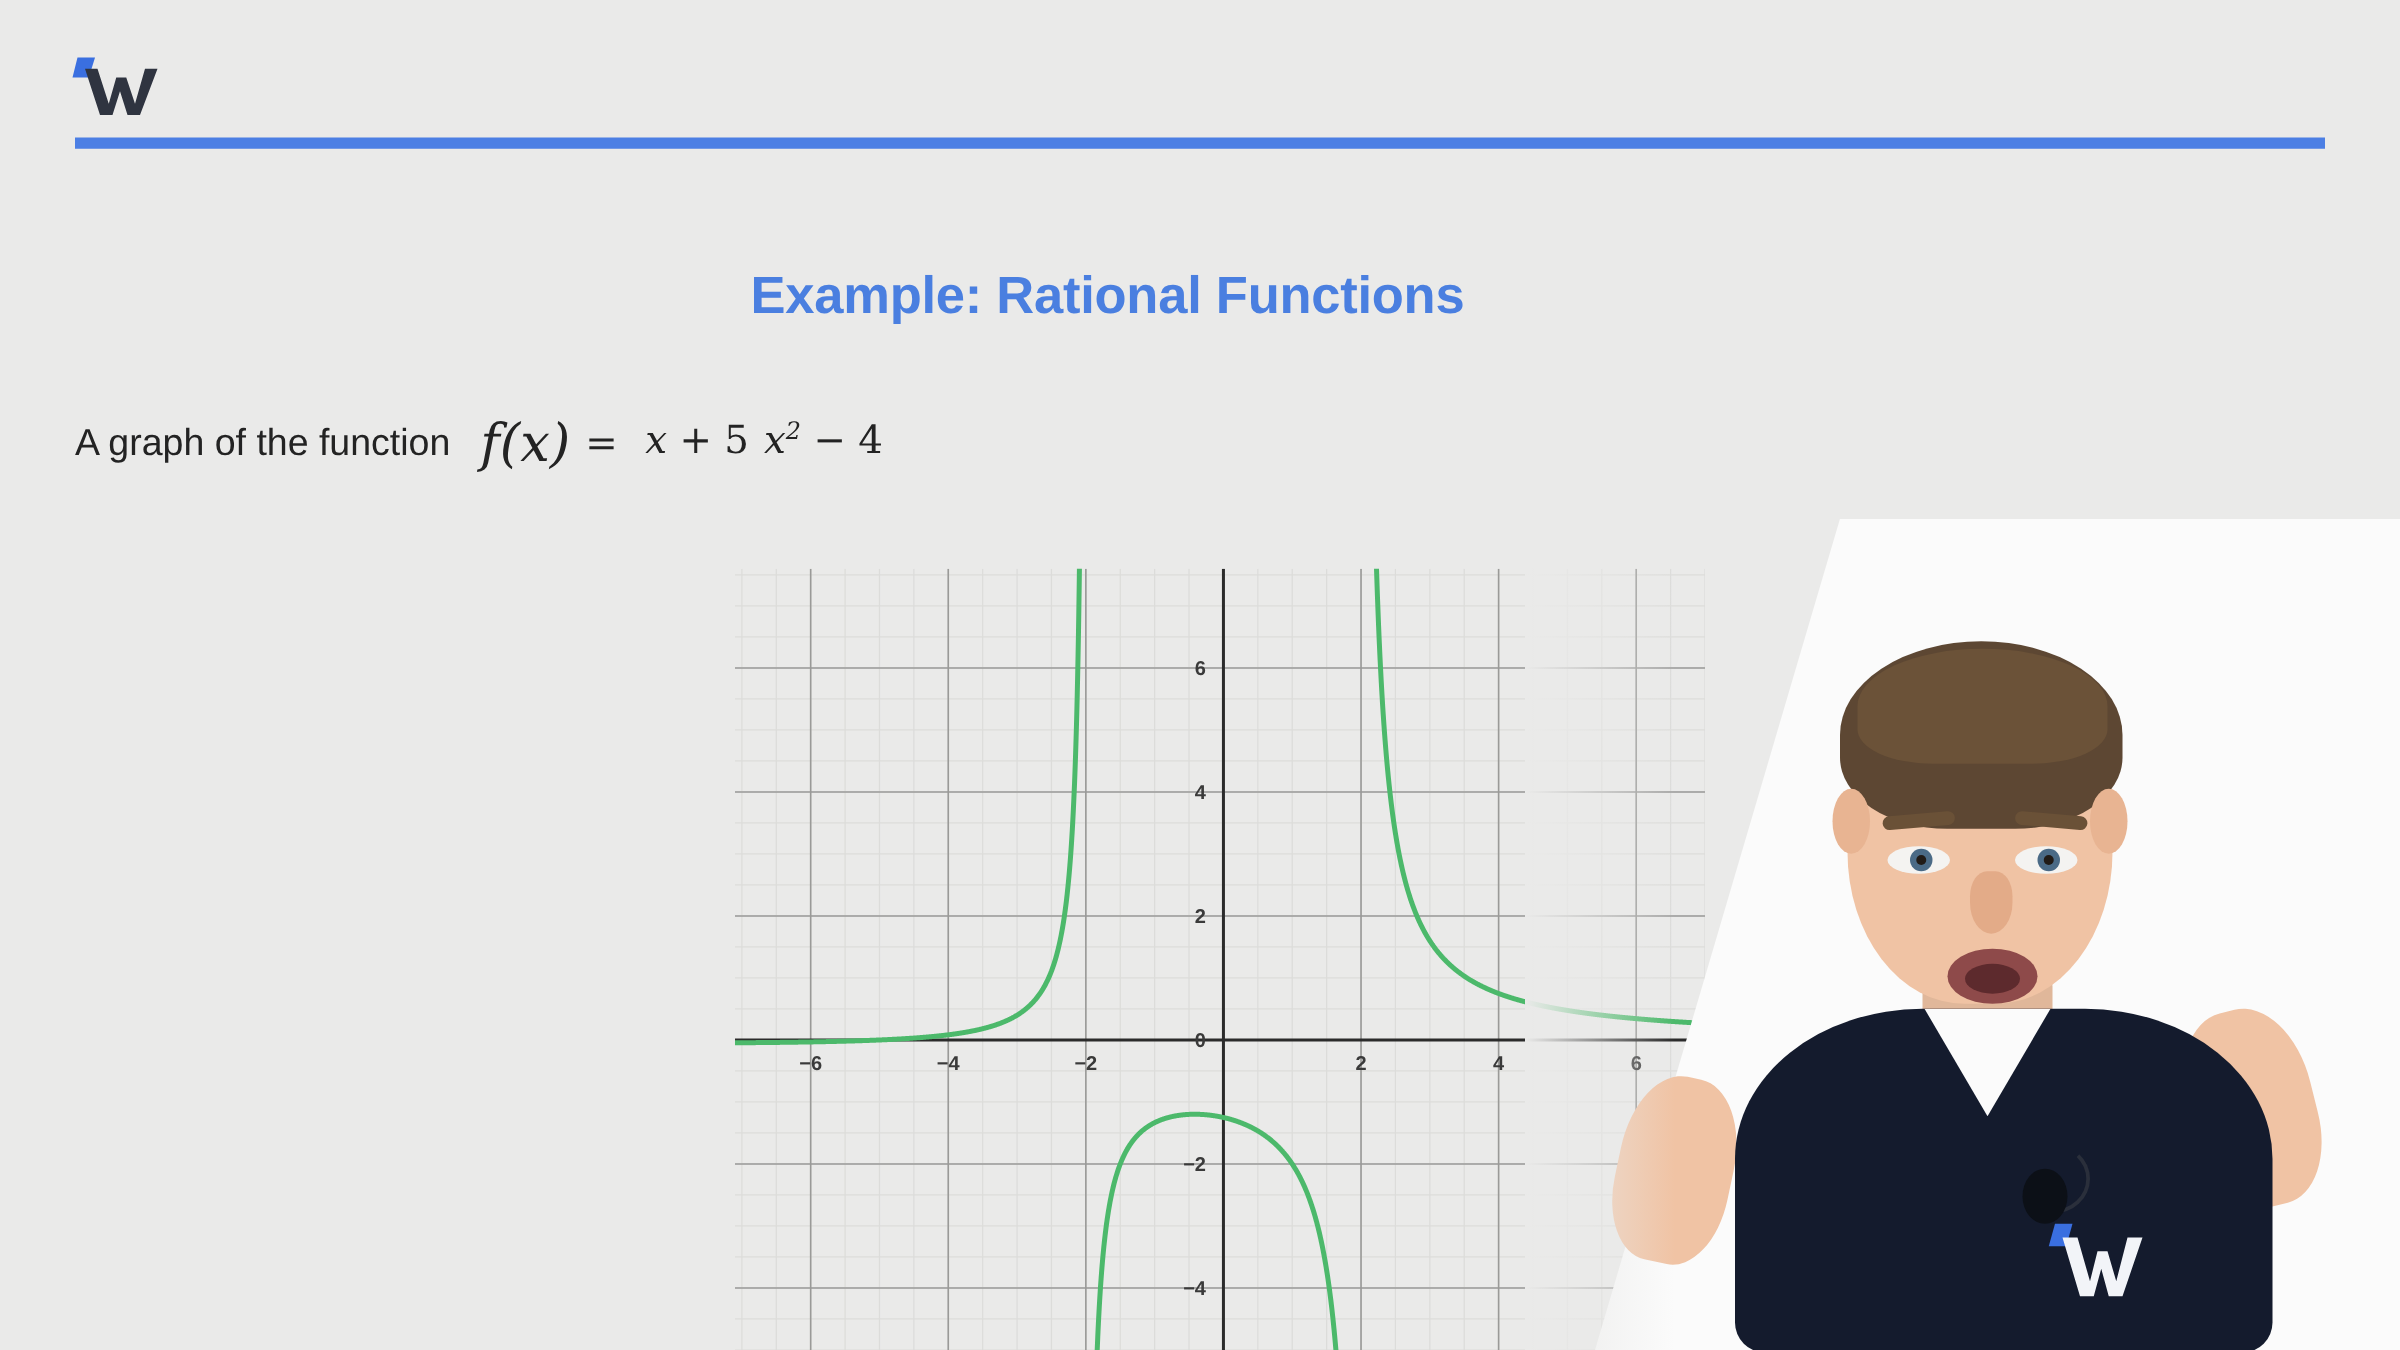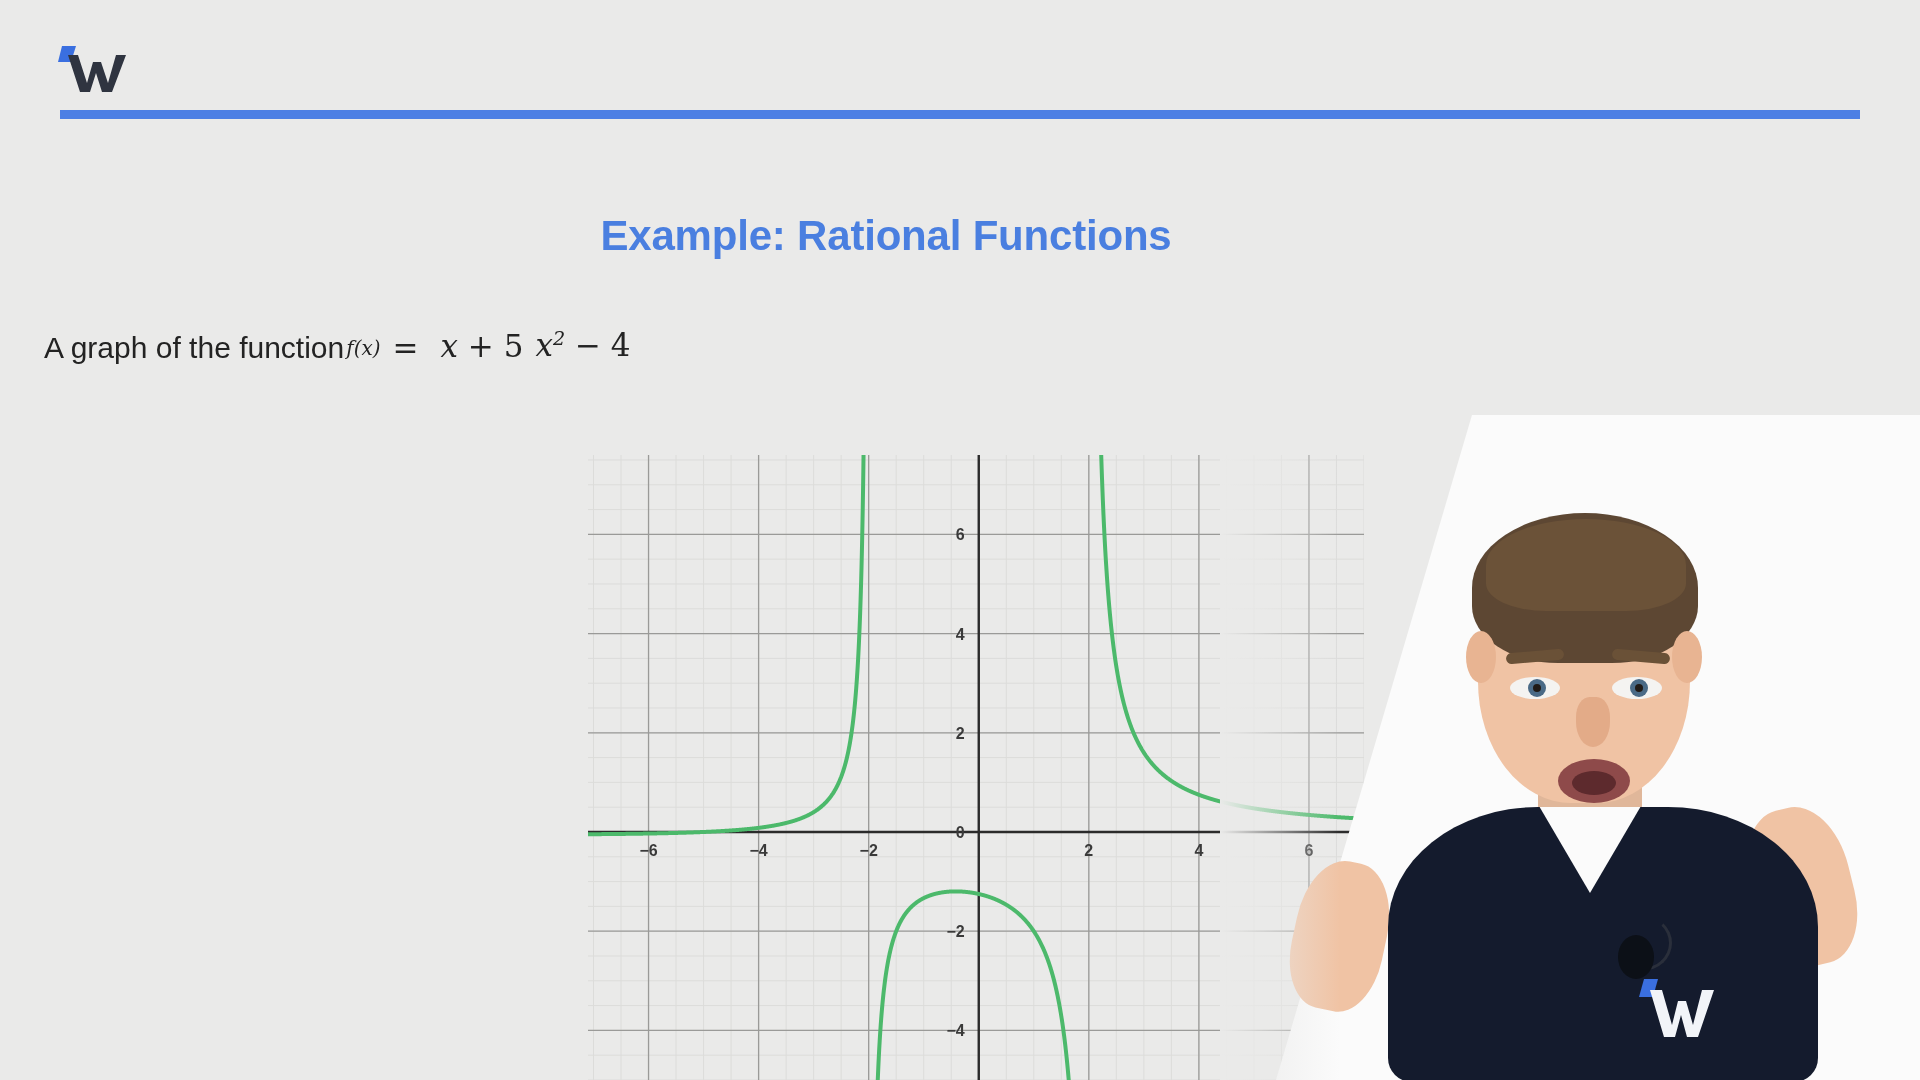--- a/index.html
+++ b/index.html
@@ -25,28 +25,28 @@
 
   
   #slide-title {
     position:absolute; top:212px; left:0; width:1772px;
     text-align:center;
     font-size:42px; font-weight:bold; color:#4a7fe0;
     letter-spacing:-0.2px;
   }
 
   #statement {
-    position:absolute; top:330px; left:44px;
+    position:absolute; top:330px; left:60px;
     font-size:30px; color:#232323;
     display:flex; align-items:center; gap:0px;
     white-space:nowrap;
   }
   #statement .plain { font-size:30px; }
   .mathfont { font-family:"DejaVu Serif", serif; font-style:italic; }
-  #fx-label { font-size:20px; margin-left:2px; }
+  #fx-label { font-size:42px; margin-left:24px; }
   #eq-sign { font-family:"DejaVu Serif", serif; font-size:31px; margin:0 12px; }
   .frac {
     display:inline-flex; flex-direction:row; align-items:center;
     vertical-align:middle; margin:0 4px; position:relative; top:-2px;
   }
   .frac .num, .frac .den {
     font-family:"DejaVu Serif", serif; font-size:31px;
     line-height:1.12; padding:0 6px; white-space:nowrap;
   }
   .frac .bar { width:100%; height:3px; background:#232323; margin:2px 0; }

